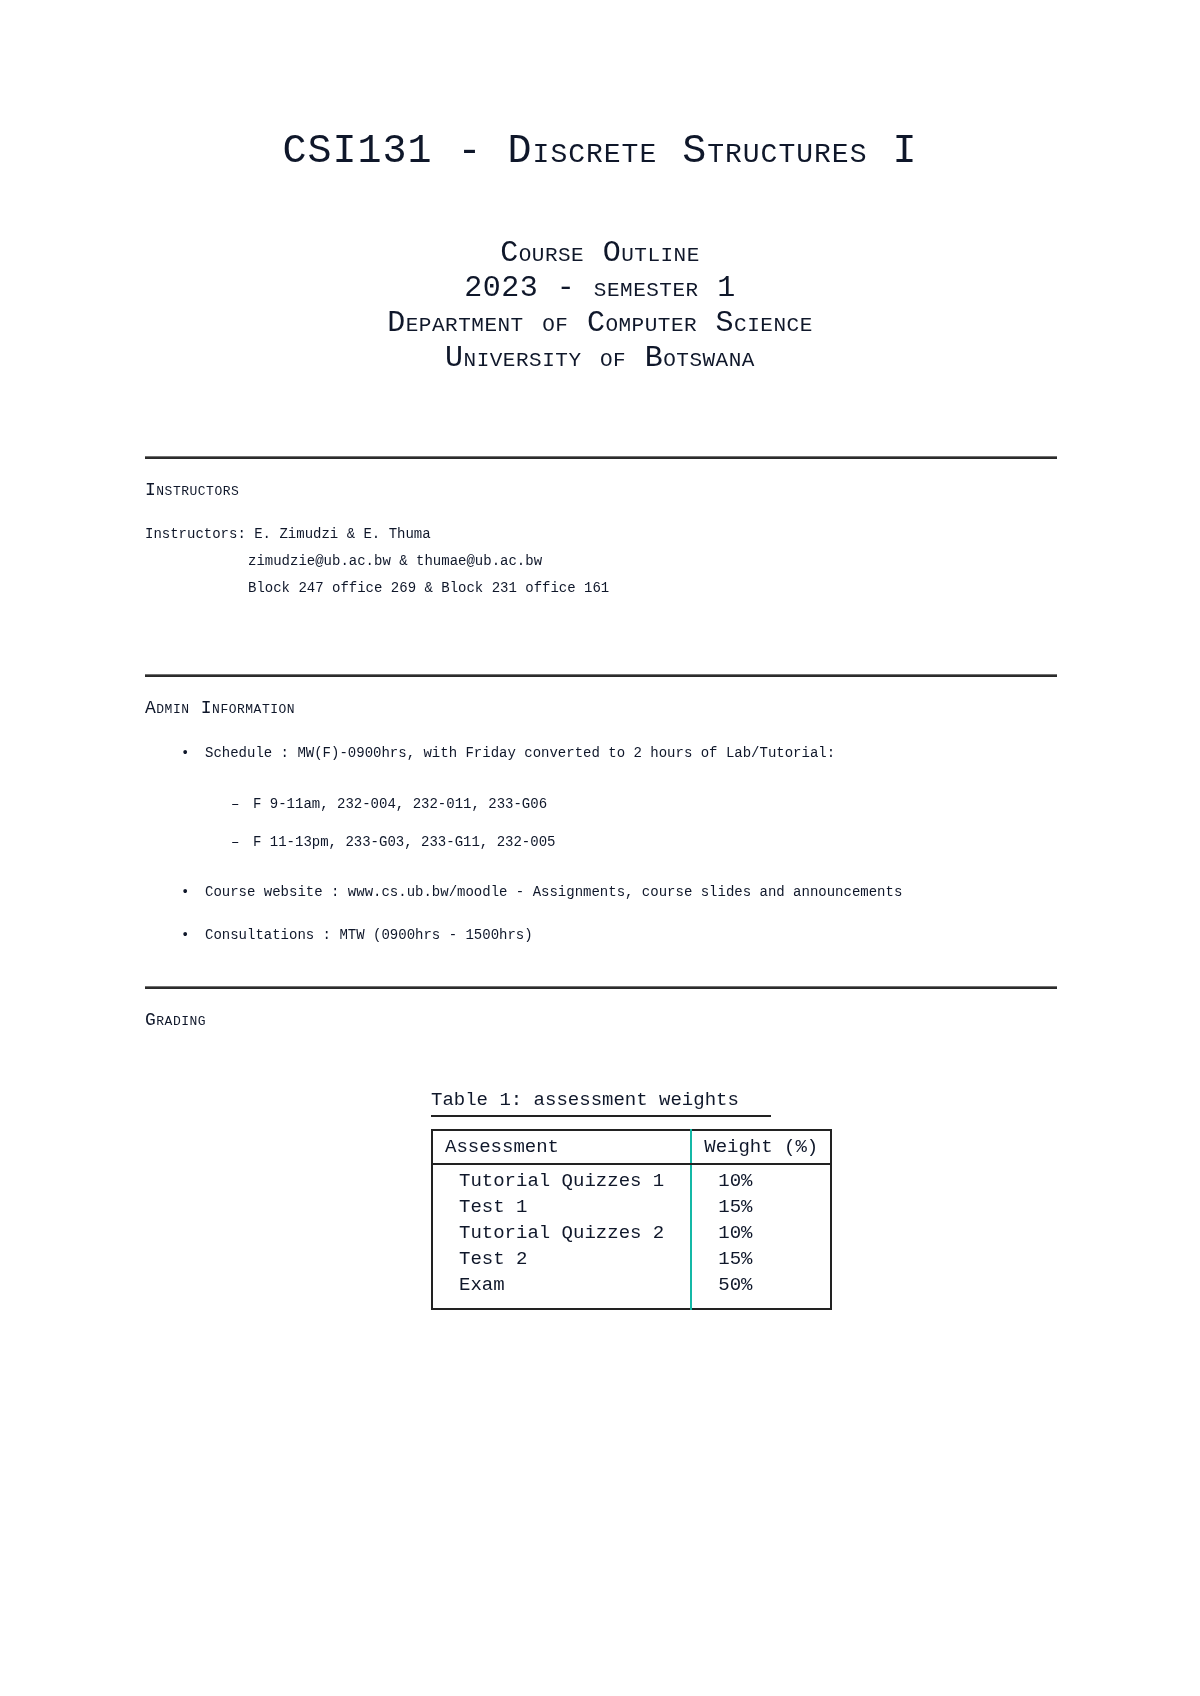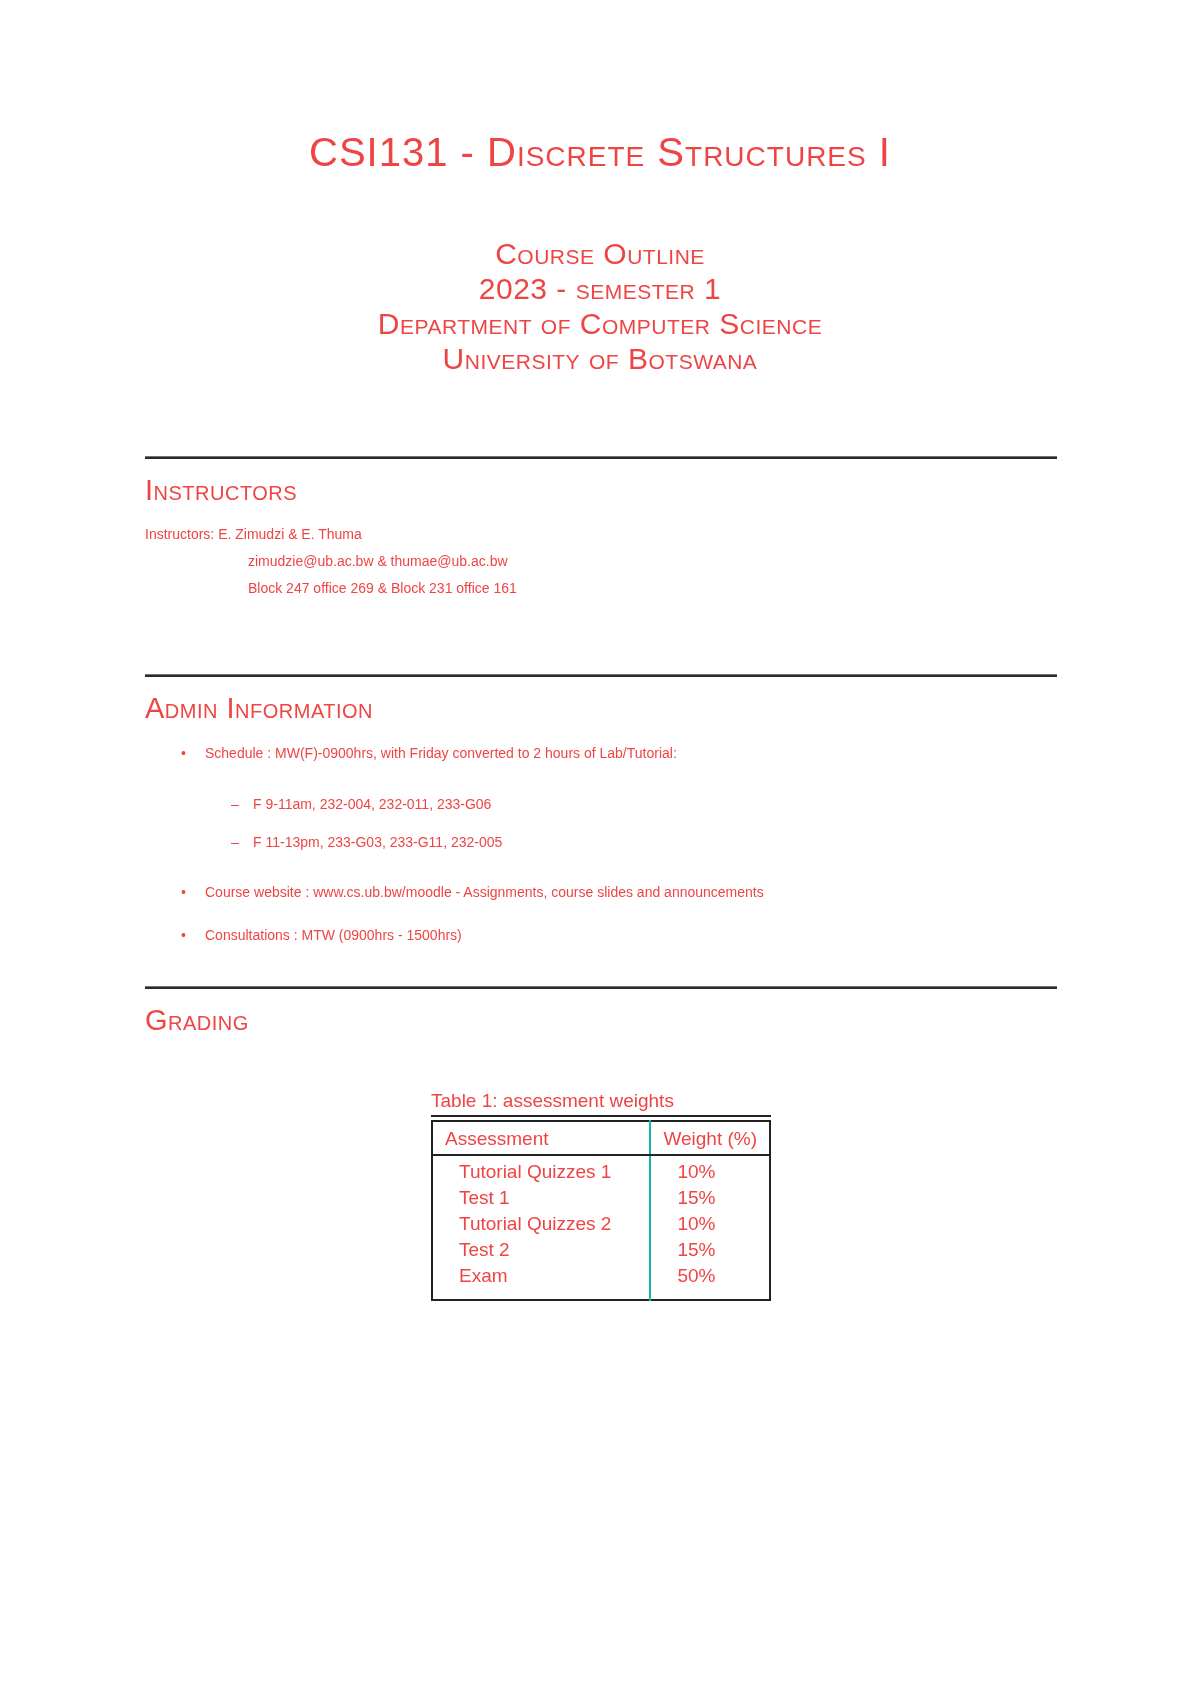--- a/index.html
+++ b/index.html
@@ -1,22 +1,22 @@
 <!DOCTYPE html>
 <html><head>
 <meta charset="utf-8">
 <style>
   html, body { margin: 0; padding: 0; background: #ffffff; }
   .page {
     position: relative;
     width: 1200px;
     height: 1696px;
     background: #ffffff;
-    color: #ef4444;
-    font-family: Liberation Sans, sans-serif;
+    color: #0f172a;
+    font-family: Liberation Mono, monospace;
     overflow: hidden;
     border-radius: 29px;
   }
   .content {
     margin: 0 143px 0 145px; 
   }
   .doc-title {
     margin: 0;
     padding-top: 130px;
     font-size: 40px;
@@ -37,21 +37,21 @@
   }
   .rule {
     height: 3px;
     background: linear-gradient(to bottom, #9a9a9a 0%, #2f2f2f 45%, #262626 100%);
   }
   .rule-1 { margin-top: 80px; }
   .rule-2 { margin-top: 72px; }
   .rule-3 { margin-top: 37px; }
   h2.section-heading {
     margin: 17px 0 0 0;
-    font-size: 29px;
+    font-size: 18px;
     line-height: 28px;
     font-weight: normal;
     font-variant: small-caps;
     letter-spacing: 0.5px;
   }
   .body-text { font-size: 14px; line-height: 27px; }
   .instr-block { margin-top: 17px; }
   .instr-line { white-space: nowrap; }
   .instr-cont { padding-left: 103px; }
   .list { margin-top: 18px; }
@@ -81,21 +81,21 @@
     white-space: nowrap;
   }
   .table-top-rule {
     margin-top: 1px;
     height: 2px;
     background: #222222;
   }
   table.grading-table {
     border-collapse: collapse;
     width: 340px;
-    margin-top: 3px;
+    margin-top: 12px;
     border: 2px solid #222222;
     font-size: 19px;
   }
   table.grading-table th {
     font-weight: normal;
     text-align: left;
     padding: 3px 12px 2px 12px;
     line-height: 27px;
     border-bottom: 2px solid #222222;
     white-space: nowrap;

